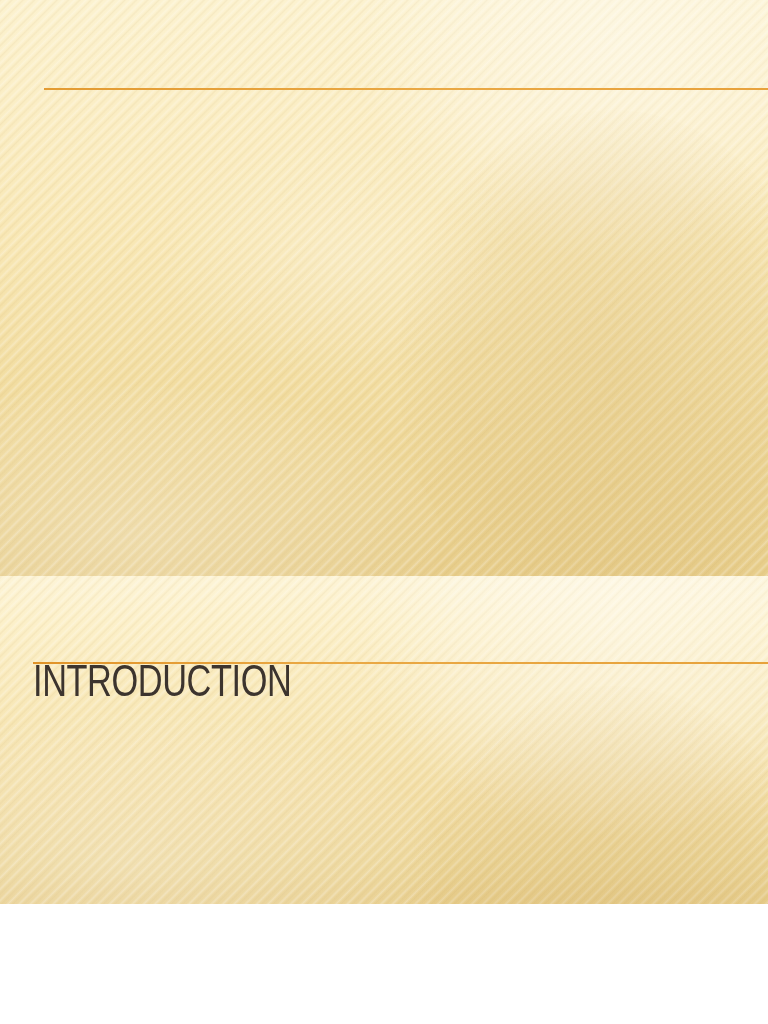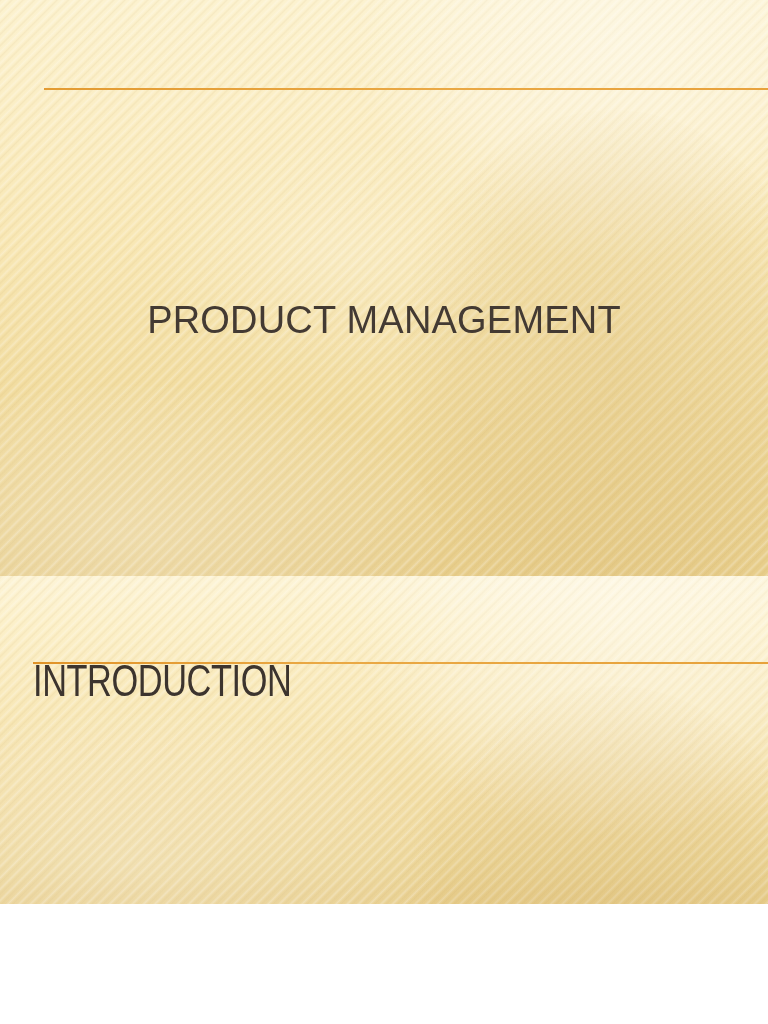--- a/index.html
+++ b/index.html
@@ -194,21 +194,20 @@
   <section class="slide" id="slide-title">
     <div class="bg-base"></div>
     <div class="bg-stripes"></div>
     <div class="bg-blob blob-a"></div>
     <div class="bg-blob blob-b"></div>
     <div class="bg-blob blob-d"></div>
     <div class="bg-blob blob-c"></div>
 
     <div class="title-rule"></div>
 
-    <h1 class="title-text">PRODUCT MANAGEMENT</h1>
   </section>
 
   <section class="slide" id="slide-intro">
     <div class="bg-base"></div>
     <div class="bg-stripes"></div>
     <div class="bg-blob blob-a"></div>
     <div class="bg-blob blob-b"></div>
     <div class="bg-blob blob-c"></div>
 
     <h2 class="content-heading">INTRODUCTION</h2>

